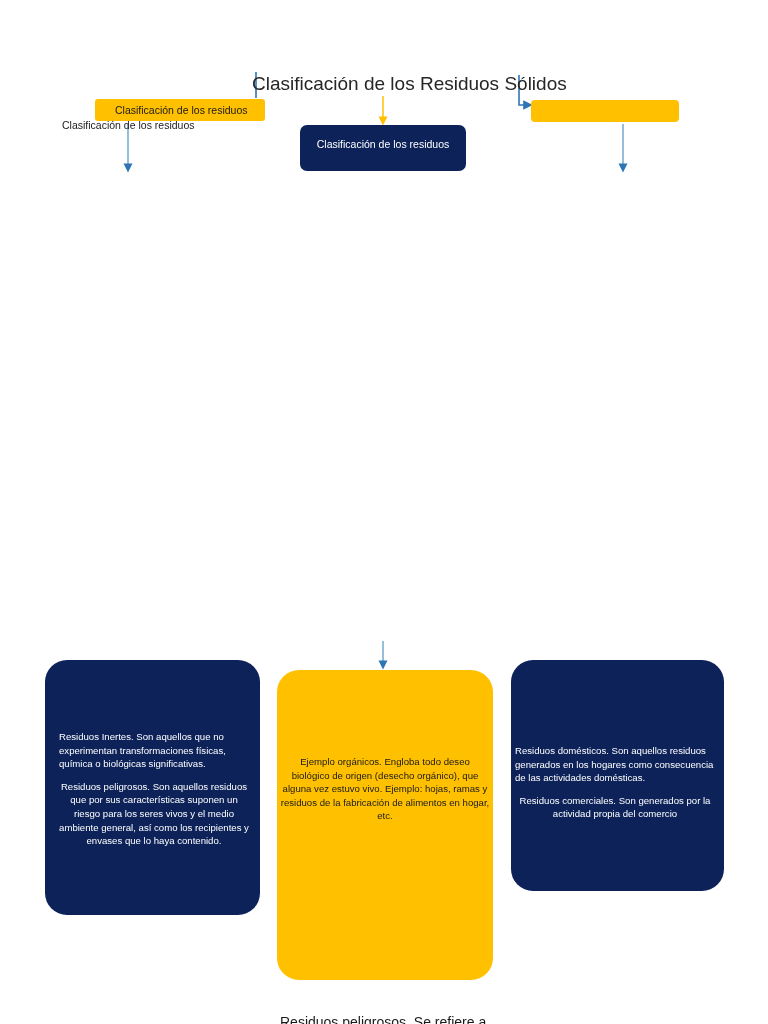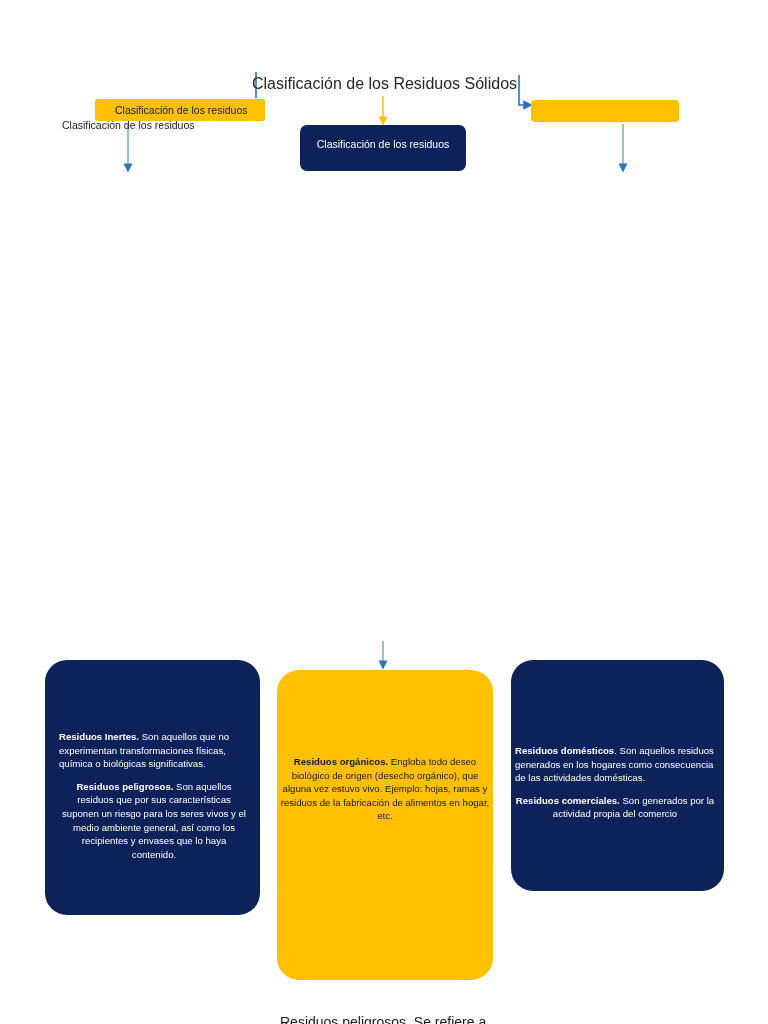--- a/index.html
+++ b/index.html
@@ -19,21 +19,21 @@
   .canvas {
     position: absolute;
     inset: 0;
   }
 
   
   .doc-title {
     position: absolute;
     left: 252px;
     top: 74px;
-    font-size: 16px;
+    font-size: 19px;
     line-height: 20px;
     color: #262626;
     white-space: nowrap;
     font-weight: 400;
   }
 
   
   .top-yellow-pill {
     position: absolute;
     left: 95px;
@@ -122,21 +122,21 @@
 
   .box-text {
     position: absolute;
     font-size: 9.6px;
     line-height: 13.6px;
   }
   .box-text p {
     margin: 0 0 9px 0;
   }
   .box-text p:last-child { margin-bottom: 0; text-align: center; }
-  .box-text b { font-weight: bold; }
+  .box-text b { font-weight: normal; }
 
   .text-left {
     left: 59px;
     top: 730px;
     width: 190px;
     color: #ffffff;
   }
   .text-mid {
     left: 280px;
     top: 755px;
@@ -215,21 +215,21 @@
 
   <div class="box box-left"></div>
   <div class="box box-mid"></div>
   <div class="box box-right"></div>
 
   <div class="box-text text-left" id="text-left">
       <p><b>Residuos Inertes.</b> Son aquellos que no experimentan transformaciones físicas, química o biológicas significativas.</p>
       <p><b>Residuos peligrosos.</b> Son aquellos residuos que por sus características suponen un riesgo para los seres vivos y el medio ambiente general, así como los recipientes y envases que lo haya contenido.</p>
     </div>
   <div class="box-text text-mid" id="text-mid">
-      <p><b>Residuos orgánicos.</b> Engloba todo deseo biológico de origen (desecho orgánico), que alguna vez estuvo vivo. Ejemplo: hojas, ramas y residuos de la fabricación de alimentos en hogar, etc.</p>
+      <p><b>Ejemplo orgánicos.</b> Engloba todo deseo biológico de origen (desecho orgánico), que alguna vez estuvo vivo. Ejemplo: hojas, ramas y residuos de la fabricación de alimentos en hogar, etc.</p>
     </div>
   <div class="box-text text-right" id="text-right">
       <p><b>Residuos domésticos</b>. Son aquellos residuos generados en los hogares como consecuencia de las actividades domésticas.</p>
       <p><b>Residuos comerciales.</b> Son generados por la actividad propia del comercio</p>
     </div>
 
   <div class="clipped-line" id="clipped-line">Residuos peligrosos. Se refiere a todos</div>
 
 </div>
 

